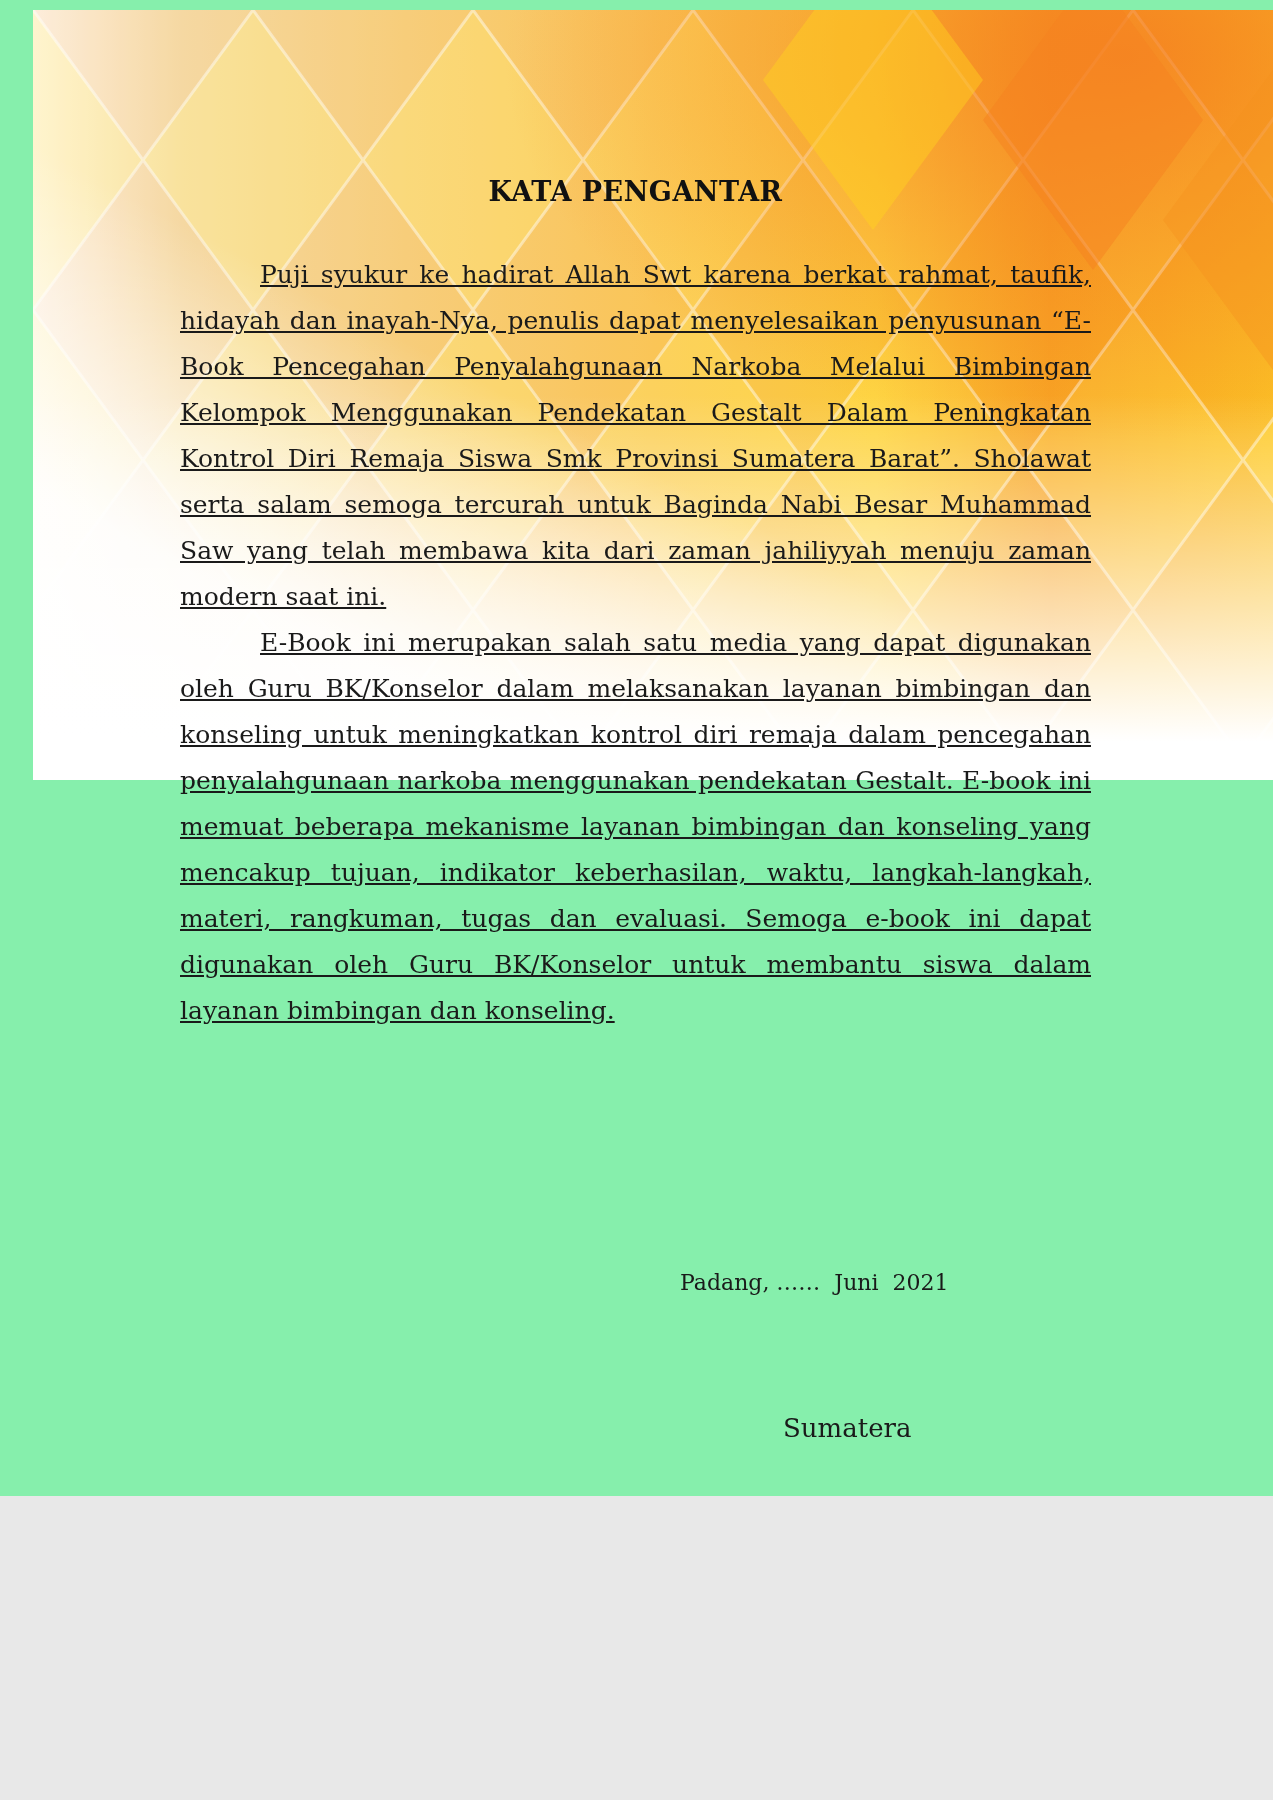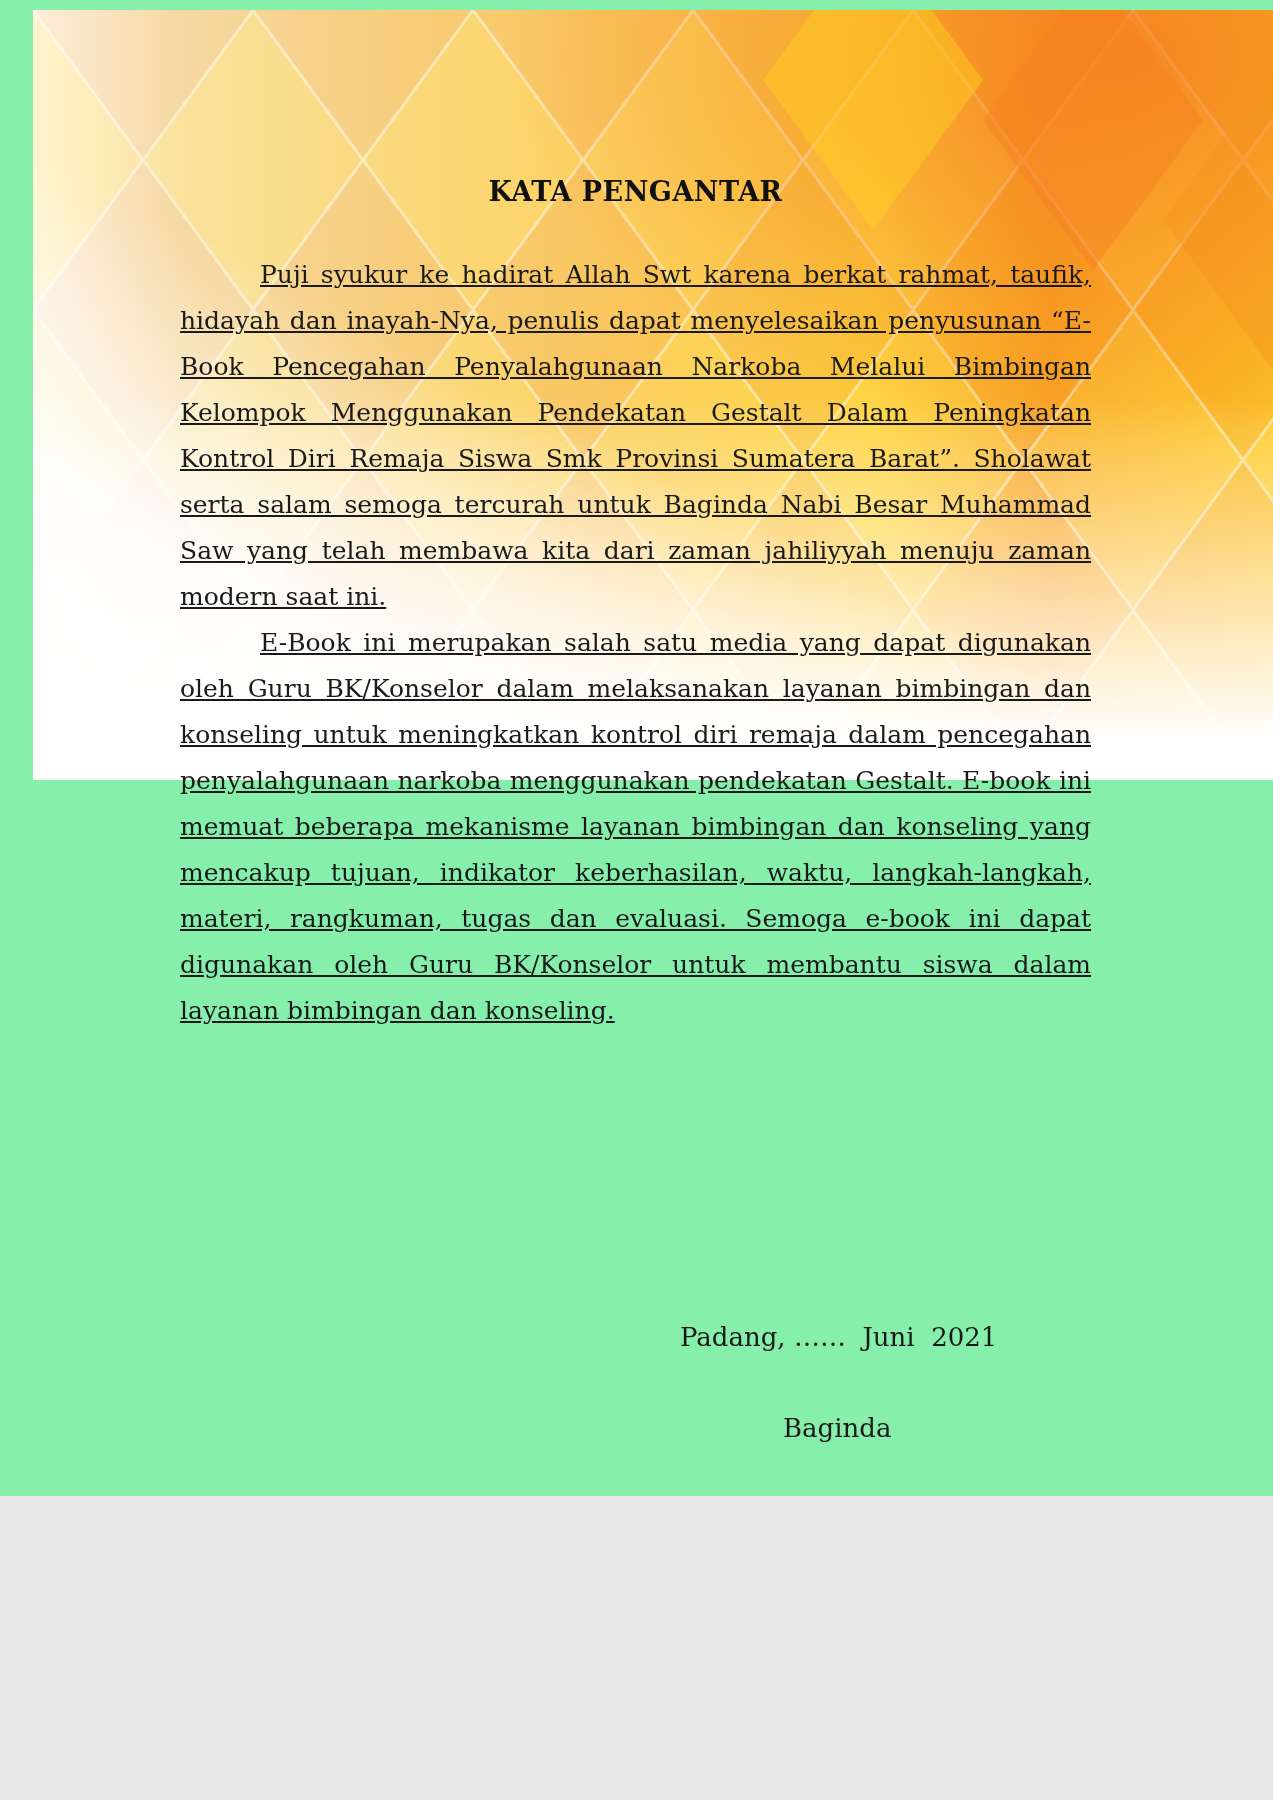--- a/index.html
+++ b/index.html
@@ -38,22 +38,22 @@
     line-height:46px;
     text-align:justify;
     text-decoration:underline;
   }
   .body-text p{
     margin:0;
     text-indent:80px;
   }
   .sig-place{
     position:absolute;
-    left:680px;top:1314px;
-    font-size:26px;
+    left:680px;top:1260px;
+    font-size:22px;
     line-height:46px;
     white-space:pre;
   }
   .sig-author{
     position:absolute;
     left:783px;top:1405px;
     font-size:26px;
     line-height:46px;
   }
   .footer-box{
@@ -140,21 +140,21 @@
   </svg>
 
   <h1 class="title">KATA PENGANTAR</h1>
 
   <main class="body-text">
     <p>Puji syukur ke hadirat Allah Swt karena berkat rahmat, taufik, hidayah dan inayah-Nya, penulis dapat menyelesaikan penyusunan “E-Book Pencegahan Penyalahgunaan Narkoba Melalui Bimbingan Kelompok Menggunakan Pendekatan Gestalt Dalam Peningkatan Kontrol Diri Remaja Siswa Smk Provinsi Sumatera Barat”. Sholawat serta salam semoga tercurah untuk Baginda Nabi Besar Muhammad Saw yang telah membawa kita dari zaman jahiliyyah menuju zaman modern saat ini.</p>
     <p>E-Book ini merupakan salah satu media yang dapat digunakan oleh Guru BK/Konselor dalam melaksanakan layanan bimbingan dan konseling untuk meningkatkan kontrol diri remaja dalam pencegahan penyalahgunaan narkoba menggunakan pendekatan Gestalt. E-book ini memuat beberapa mekanisme layanan bimbingan dan konseling yang mencakup tujuan, indikator keberhasilan, waktu, langkah-langkah, materi, rangkuman, tugas dan evaluasi. Semoga e-book ini dapat digunakan oleh Guru BK/Konselor untuk membantu siswa dalam layanan bimbingan dan konseling.</p>
   </main>
 
   <div class="sig-place">Padang, ……  Juni  2021</div>
-  <div class="sig-author">Baginda</div>
+  <div class="sig-author">Sumatera</div>
 
   <div class="footer-box">
     <div class="fline">E-Book Pencegahan Penyalahgunaan Narkoba Melalui Bimbingan Kelompok Menggunakan</div>
     <div class="fline">Pendekatan Gestalt Dalam Peningkatan Kontrol Diri Remaja Siswa Smk Provinsi Sumatera</div>
     <div class="fline">Barat</div>
   </div>
 
   <div class="page-number">1</div>
   <div class="corner-v"></div>
   <div class="corner-h"></div>

